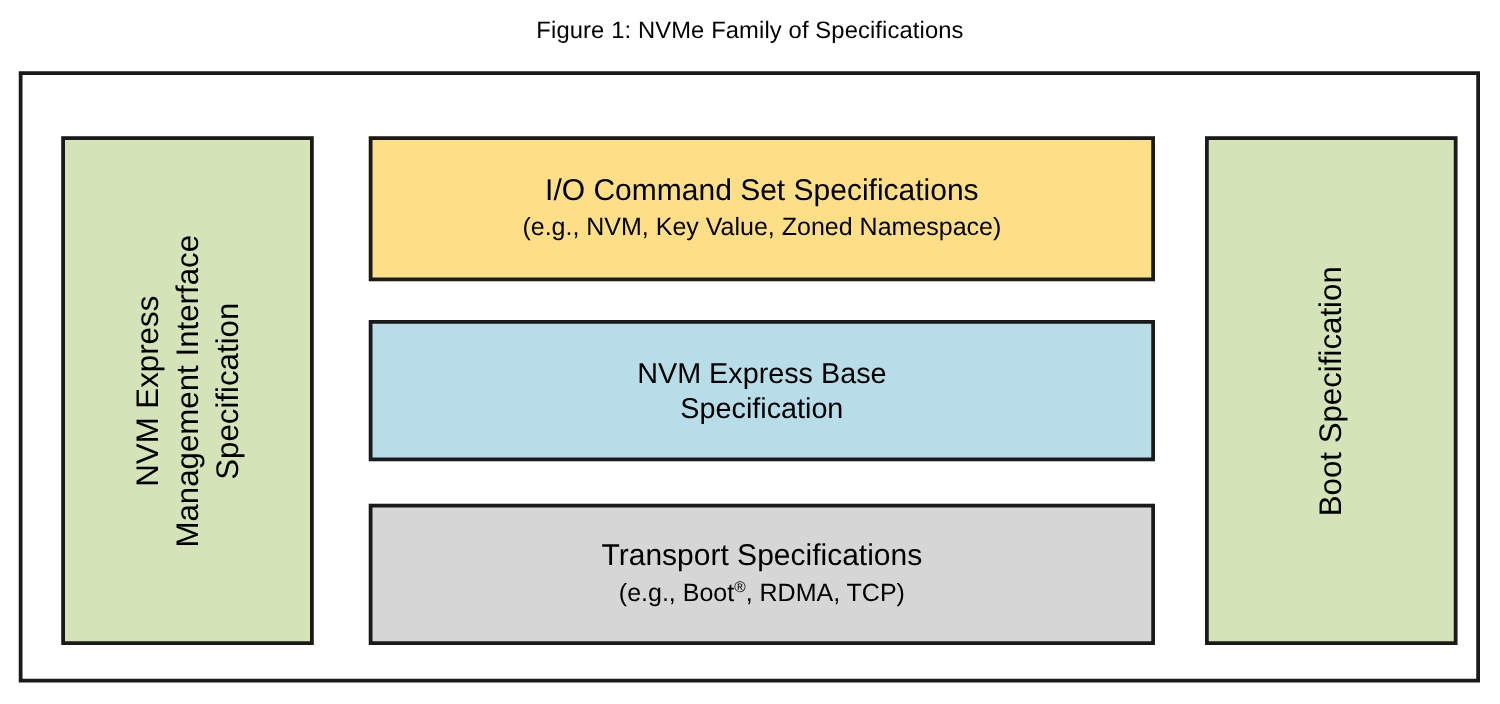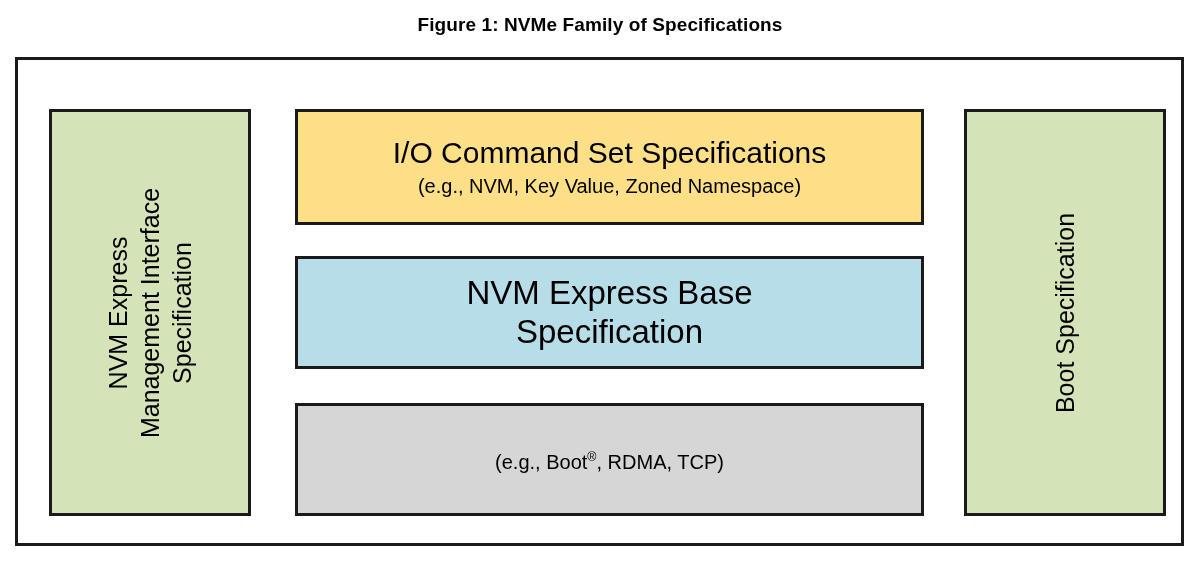--- a/index.html
+++ b/index.html
@@ -16,21 +16,21 @@
     position: relative;
   }
 
   #figure-title {
     position: absolute;
     left: 0;
     top: 14px;
     width: 1200px;
     text-align: center;
     font-size: 19px;
-    font-weight: bold;
+    font-weight: normal;
     letter-spacing: 0.1px;
     color: #000000;
   }
 
   #diagram-frame {
     position: absolute;
     left: 15px;
     top: 57px;
     width: 1169px;
     height: 489px;
@@ -94,26 +94,26 @@
     height: 113px;
     background: #b7dde8;
   }
   #box-transport {
     top: 343px;
     height: 113px;
     background: #d6d6d6;
   }
 
   .line-primary {
-    font-size: 30px;
+    font-size: 24px;
     line-height: 1.12;
     display: block;
   }
   .line-primary-lg {
-    font-size: 33px;
+    font-size: 23px;
     line-height: 1.18;
     display: block;
   }
   .line-secondary {
     font-size: 20px;
     line-height: 1.2;
     display: block;
     margin-top: 4px;
   }
   .sup {
@@ -141,20 +141,21 @@
     <span class="line-primary">I/O Command Set Specifications</span>
     <span class="line-secondary">(e.g., NVM, Key Value, Zoned Namespace)</span>
   </div>
 
   <div class="spec-box center-box" id="box-base">
     <span class="line-primary-lg">NVM Express Base</span>
     <span class="line-primary-lg">Specification</span>
   </div>
 
   <div class="spec-box center-box" id="box-transport">
+    <span class="line-primary">Transport Specifications</span>
     <span class="line-secondary"><span>(e.g., Boot</span><span class="sup">®</span><span>, RDMA, TCP)</span></span>
   </div>
 
   <div class="spec-box side-box" id="box-boot">
     <div class="rot-wrap">
       <span class="rot-line">Boot Specification</span>
     </div>
   </div>
 
 </div>

